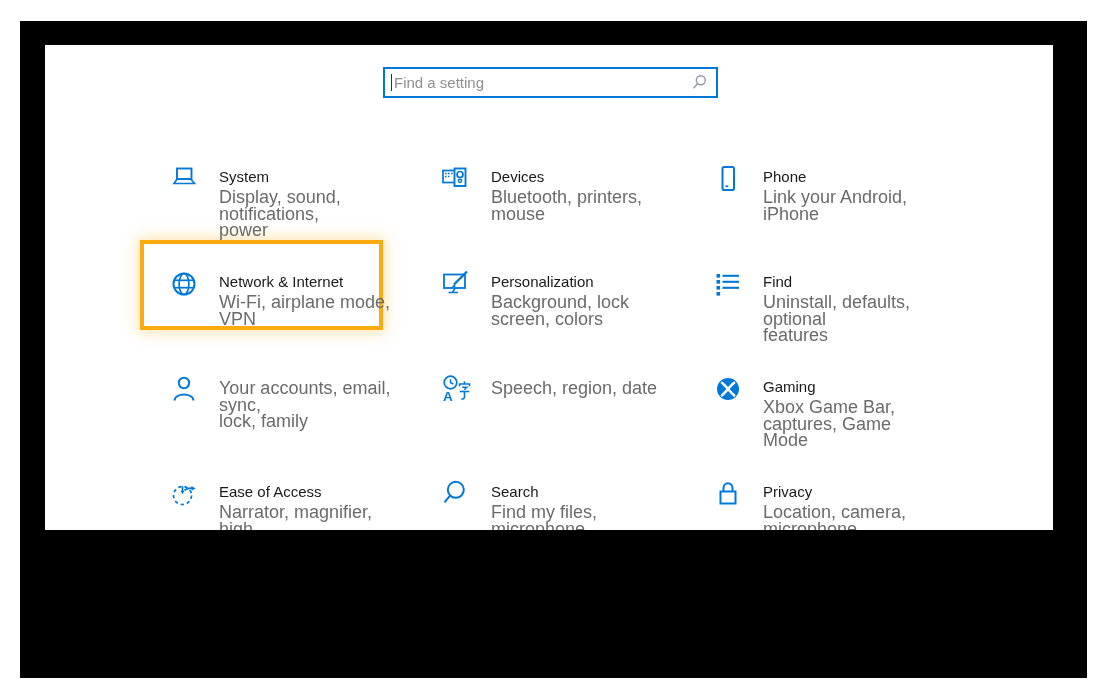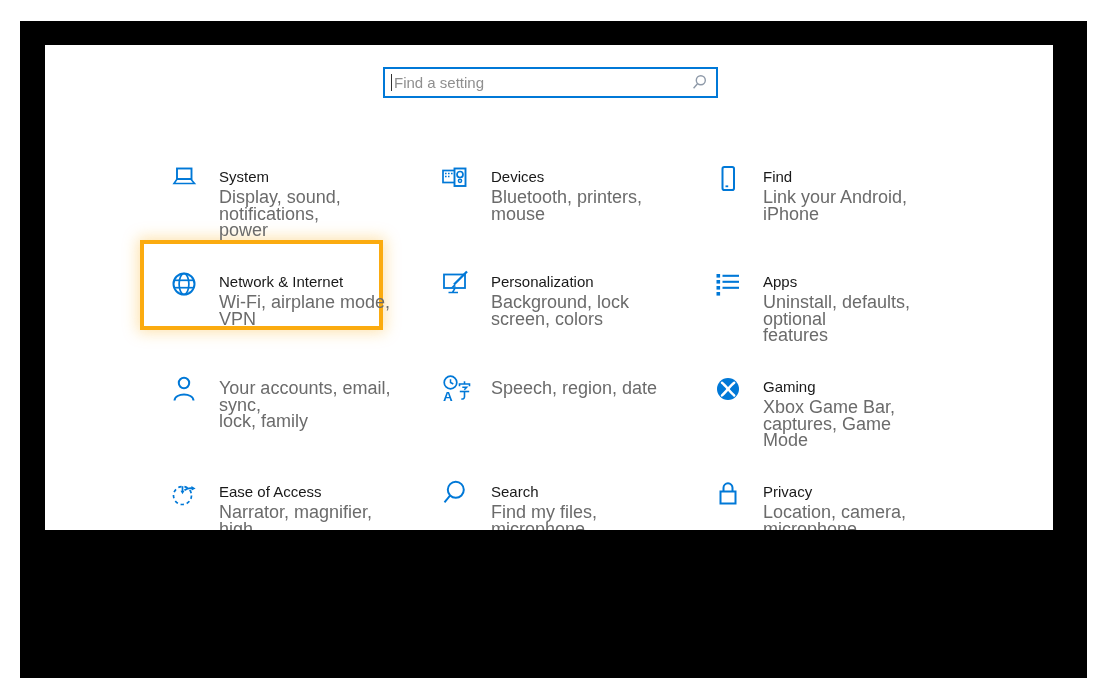--- a/index.html
+++ b/index.html
@@ -85,21 +85,21 @@
     </div>
 
     <div class="tile">
       <span class="ticon">
         <svg width="32" height="32" viewBox="0 0 32 32">
           <rect class="st" x="10.5" y="4" width="11.5" height="23" rx="1.8" stroke-width="2"></rect>
           <line class="st" x1="13.5" y1="23.3" x2="16.2" y2="23.3" stroke-width="1.8"></line>
         </svg>
       </span>
       <span class="txt">
-        <div class="title">Find</div>
+        <div class="title">Phone</div>
         <div class="sub">Link your Android, iPhone</div>
       </span>
     </div>
 
     <div class="tile">
       <span class="ticon">
         <svg width="32" height="32" viewBox="0 0 32 32">
           <circle class="st" cx="16" cy="16" r="10.5" stroke-width="2"></circle>
           <ellipse class="st" cx="16" cy="16" rx="4.9" ry="10.5" stroke-width="1.7"></ellipse>
           <line class="st" x1="6.6" y1="12.3" x2="25.4" y2="12.3" stroke-width="1.7"></line>
@@ -133,21 +133,21 @@
           <rect x="4.5" y="6" width="3.6" height="3.6" fill="#0078d7"></rect>
           <rect x="4.5" y="12" width="3.6" height="3.6" fill="#0078d7"></rect>
           <rect x="4.5" y="18" width="3.6" height="3.6" fill="#0078d7"></rect>
           <rect x="4.5" y="24" width="3.6" height="3.6" fill="#0078d7"></rect>
           <line class="st" x1="10.5" y1="7.8" x2="27" y2="7.8" stroke-width="2.1"></line>
           <line class="st" x1="10.5" y1="13.8" x2="27" y2="13.8" stroke-width="2.1"></line>
           <line class="st" x1="10.5" y1="19.8" x2="27" y2="19.8" stroke-width="2.1"></line>
         </svg>
       </span>
       <span class="txt">
-        <div class="title">Apps</div>
+        <div class="title">Find</div>
         <div class="sub">Uninstall, defaults, optional
 features</div>
       </span>
     </div>
 
     <div class="tile">
       <span class="ticon">
         <svg width="32" height="32" viewBox="0 0 32 32">
           <circle class="st" cx="16" cy="10" r="5.2" stroke-width="2"></circle>
           <path class="st" d="M6.5 27.5 C7 19.5 25 19.5 25.5 27.5" stroke-width="2"></path>

